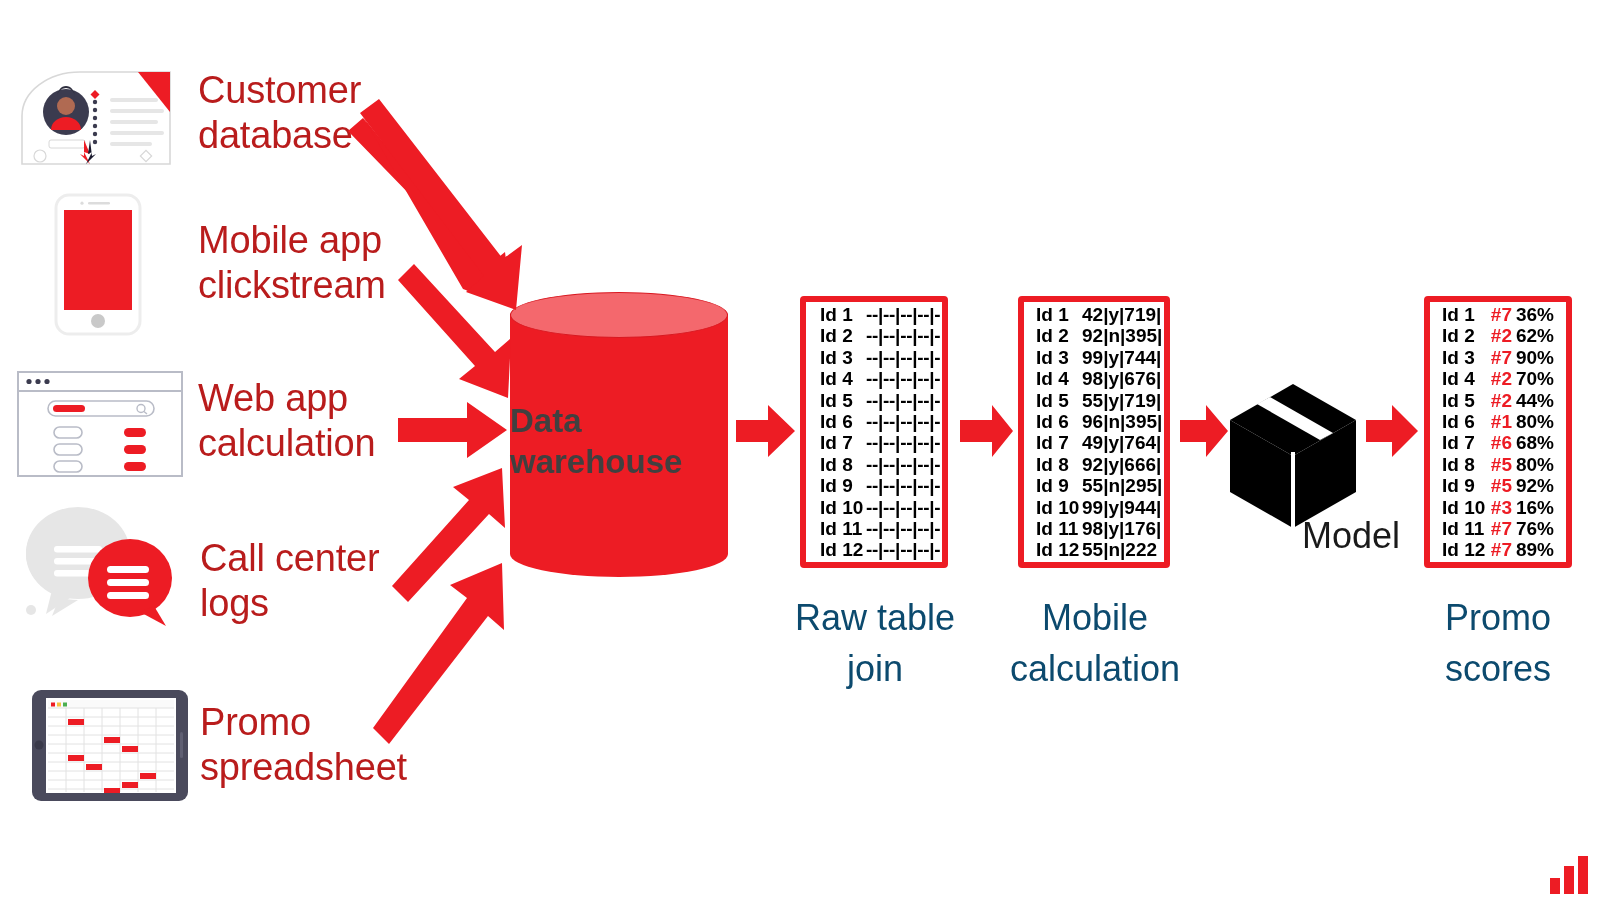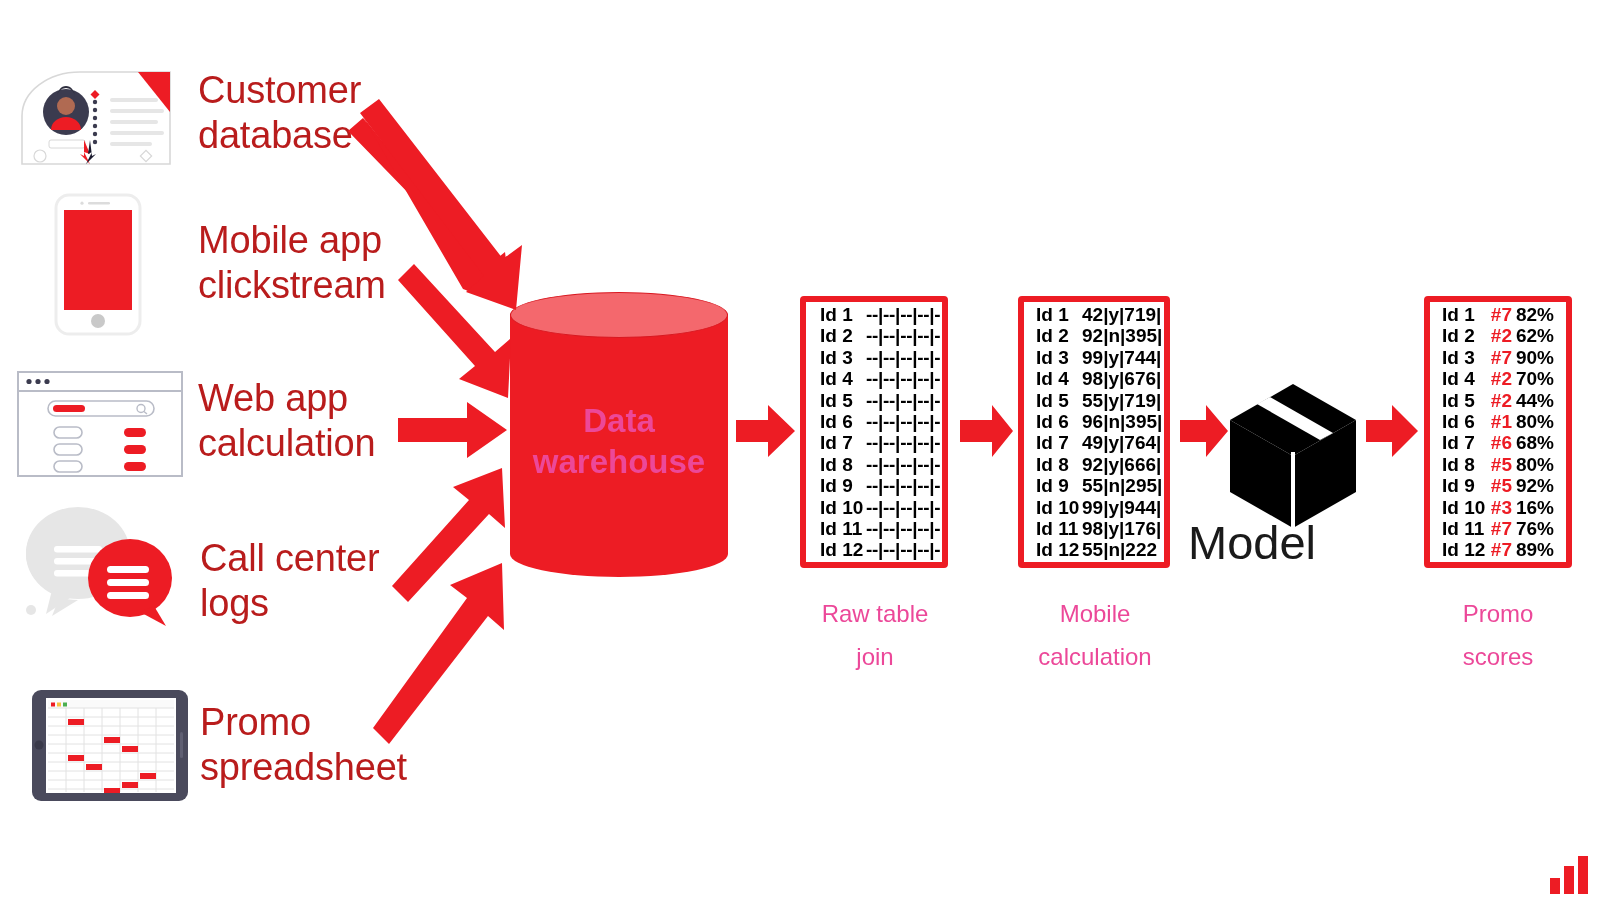--- a/index.html
+++ b/index.html
@@ -58,22 +58,21 @@
     position: absolute;
     left: 0; bottom: 0;
     width: 218px; height: 46px;
     border-radius: 50%;
     background: #ED1C24;
   }
   .cyl-text {
     position: absolute;
     left: 0; top: 108px;
     width: 218px;
-    text-align: center;
-    color: #ec4899;
+    color: #404040;
     font-weight: bold;
     font-size: 33px;
     line-height: 41px;
     z-index: 4;
     white-space: pre-line;
   }
 
   
   .card {
     position: absolute;
@@ -119,33 +118,33 @@
   #card-feature .val { width: 70px; text-align: right; }
 
   #card-promo { left: 1424px; top: 296px; width: 148px; height: 272px; }
   #card-promo .id   { width: 44px; }
   #card-promo .rank { width: 26px; text-align: right; }
   #card-promo .pct  { width: 42px; text-align: right; }
 
   .card-caption {
     position: absolute;
     text-align: center;
-    font-size: 24px;
-    line-height: 43px;
-    color: #ec4899;
+    font-size: 36px;
+    line-height: 51px;
+    color: #0c4a6e;
     white-space: pre-line;
   }
 
   
   #model-box { position: absolute; left: 1228px; top: 382px; width: 130px; height: 148px; }
   #model-caption {
     position: absolute;
     left: 1188px; top: 515px;
-    width: 212px; text-align: left;
-    font-size: 47px; color: #1a1a1a;
+    width: 212px; text-align: right;
+    font-size: 36px; color: #1a1a1a;
   }
 
   
   #arrow-layer {
     position: absolute;
     left: 0; top: 0;
     width: 1600px; height: 900px;
     pointer-events: none;
   }
 
@@ -371,21 +370,21 @@
       <div class="row"><span class="id">Id 10</span><span class="val">99|y|944|</span></div>
       <div class="row"><span class="id">Id 11</span><span class="val">98|y|176|</span></div>
       <div class="row"><span class="id">Id 12</span><span class="val">55|n|222</span></div>
     </div>
 </div>
 <div class="card-caption" style="left:974px; top:592px; width:242px;">Mobile
 calculation</div>
 
 <div class="card" id="card-promo">
   <div class="card-rows" id="rows-promo">
-      <div class="row"><span class="id">Id 1</span><span class="rank">#7</span><span class="pct">82%</span></div>
+      <div class="row"><span class="id">Id 1</span><span class="rank">#7</span><span class="pct">36%</span></div>
       <div class="row"><span class="id">Id 2</span><span class="rank">#2</span><span class="pct">62%</span></div>
       <div class="row"><span class="id">Id 3</span><span class="rank">#7</span><span class="pct">90%</span></div>
       <div class="row"><span class="id">Id 4</span><span class="rank">#2</span><span class="pct">70%</span></div>
       <div class="row"><span class="id">Id 5</span><span class="rank">#2</span><span class="pct">44%</span></div>
       <div class="row"><span class="id">Id 6</span><span class="rank">#1</span><span class="pct">80%</span></div>
       <div class="row"><span class="id">Id 7</span><span class="rank">#6</span><span class="pct">68%</span></div>
       <div class="row"><span class="id">Id 8</span><span class="rank">#5</span><span class="pct">80%</span></div>
       <div class="row"><span class="id">Id 9</span><span class="rank">#5</span><span class="pct">92%</span></div>
       <div class="row"><span class="id">Id 10</span><span class="rank">#3</span><span class="pct">16%</span></div>
       <div class="row"><span class="id">Id 11</span><span class="rank">#7</span><span class="pct">76%</span></div>

